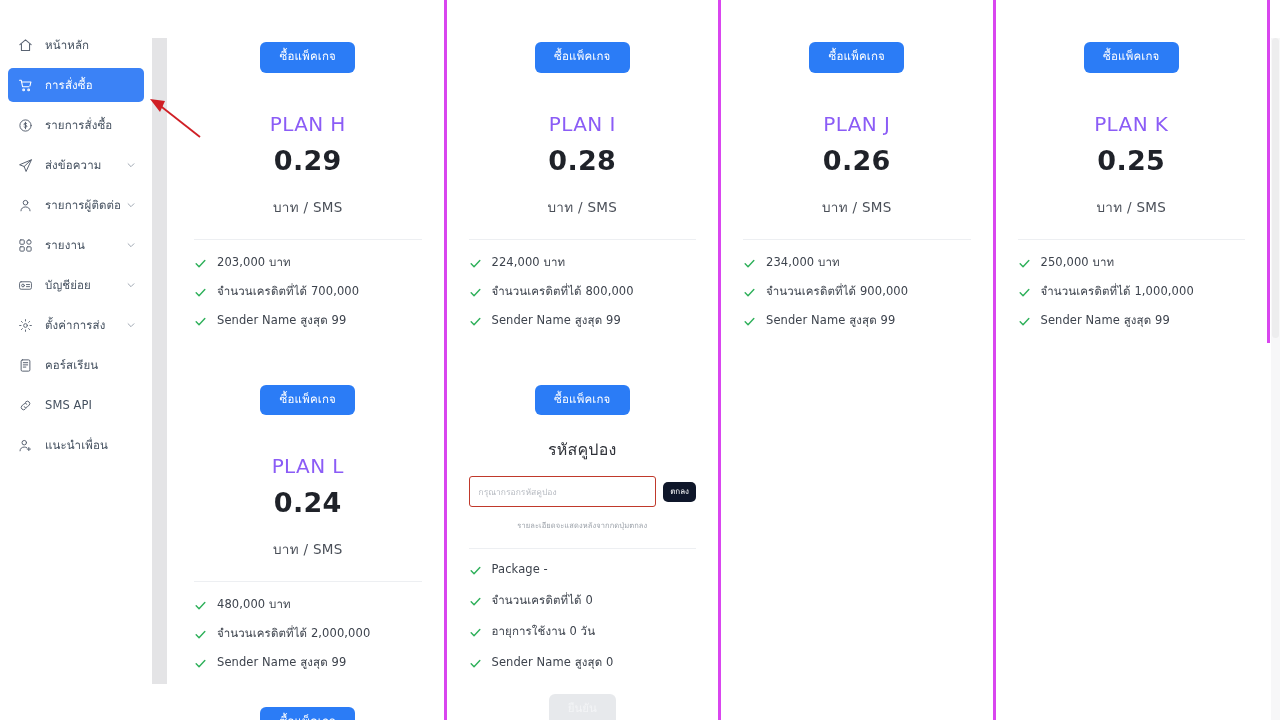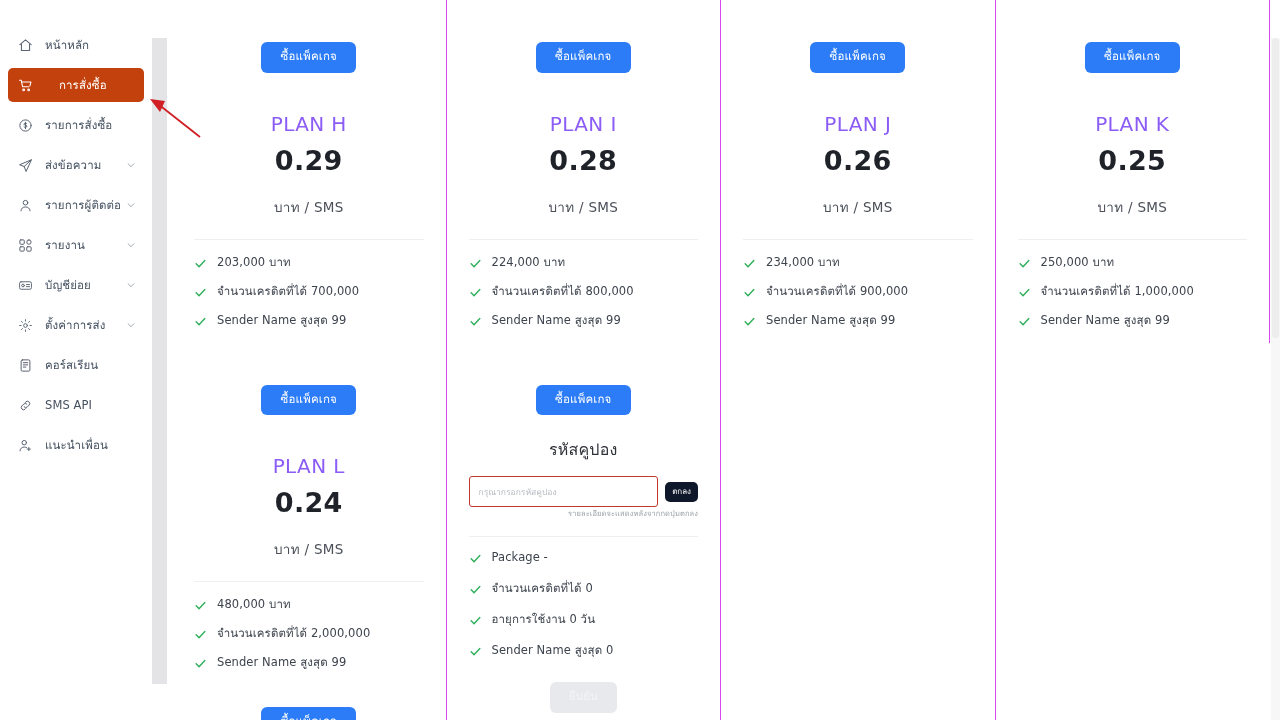--- a/index.html
+++ b/index.html
@@ -23,21 +23,21 @@
   }
   .nav-item {
     display: flex; align-items: center;
     height: 34px;
     margin: 0 8px 6px 8px;
     padding: 0 8px 0 6px;
     border-radius: 5px;
     cursor: pointer;
     position: relative;
   }
-  .nav-item.active { background: #c2410c; gap: 14px; }
+  .nav-item.active { background: #3b82f6; }
   .nav-ico {
     width: 22px; height: 22px;
     flex: 0 0 22px;
     display: flex; align-items: center; justify-content: center;
     color: #5a6372;
   }
   .nav-item.active .nav-ico { color: #ffffff; }
   .nav-ico svg { width: 15px; height: 15px; display: block; }
   .nav-label {
     font-size: 11.5px;
@@ -75,21 +75,21 @@
   #grid {
     display: grid;
     grid-template-columns: repeat(4, 1fr);
     width: 1098px;
     margin-left: 5px;
   }
 
   .card {
     position: relative;
     padding: 0 0 0 0;
-    border-right: 1px solid #d946ef;
+    border-right: 3px solid #d946ef;
     min-height: 330px;
   }
   .card:last-child { border-right: none; }
 
   .card-top { padding: 42px 26px 0 26px; text-align: center; }
   .buy-btn {
     display: inline-block;
     background: #2b7cf6;
     color: #fff;
     font-size: 11.5px;
@@ -174,23 +174,24 @@
     background: #0f172a;
     color: #fff;
     border: none;
     border-radius: 5px;
     font-size: 8px;
     padding: 6px 7px;
     cursor: pointer;
     line-height: 1;
   }
   .coupon-help {
+    margin-top: 12px;
     font-size: 7.5px;
     color: #9aa0a8;
-    text-align: right;
+    text-align: center;
     letter-spacing: .1px;
   }
   .coupon-divider {
     margin-top: 17px;
     height: 1px;
     background: #edeff2;
   }
   .confirm-btn {
     display: inline-block;
     background: #e7e9ec;

